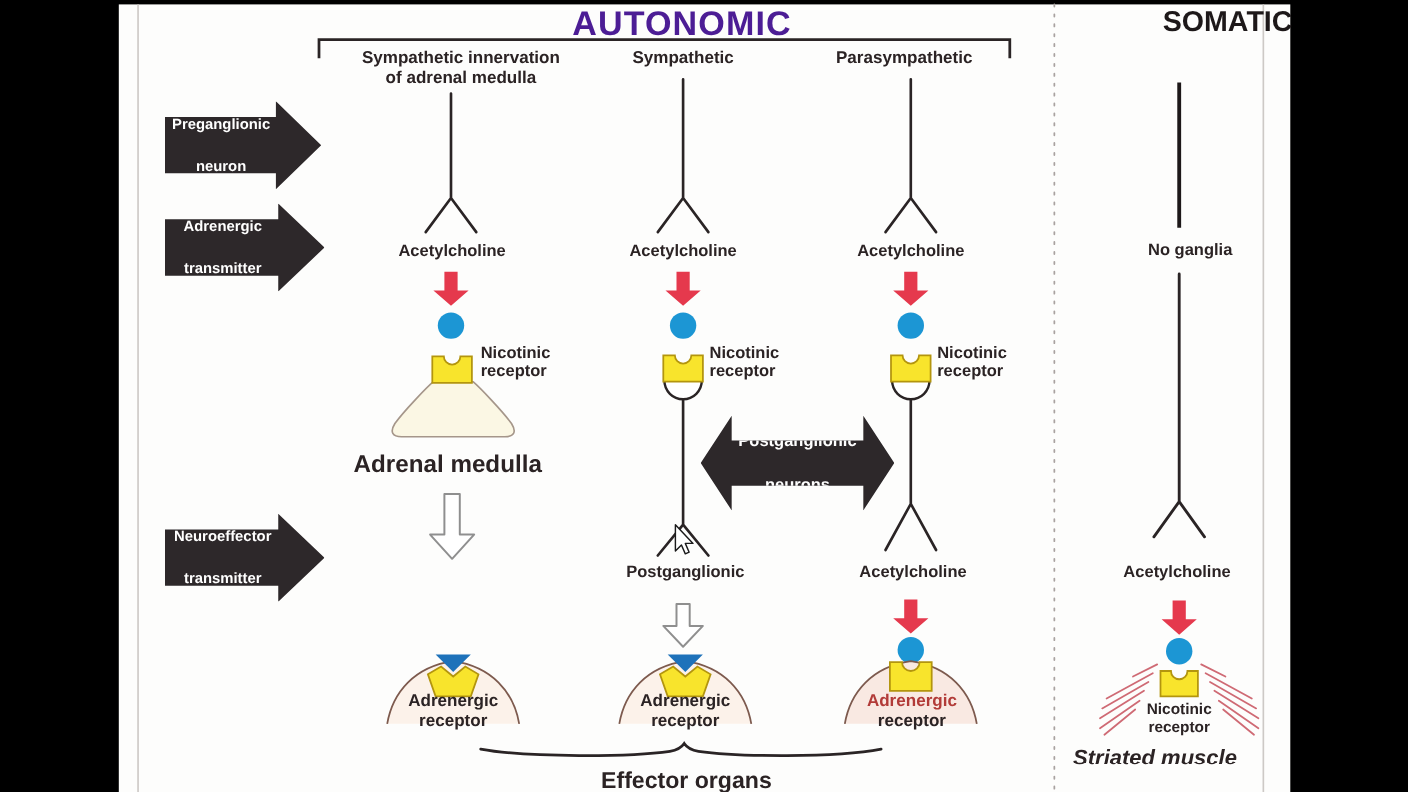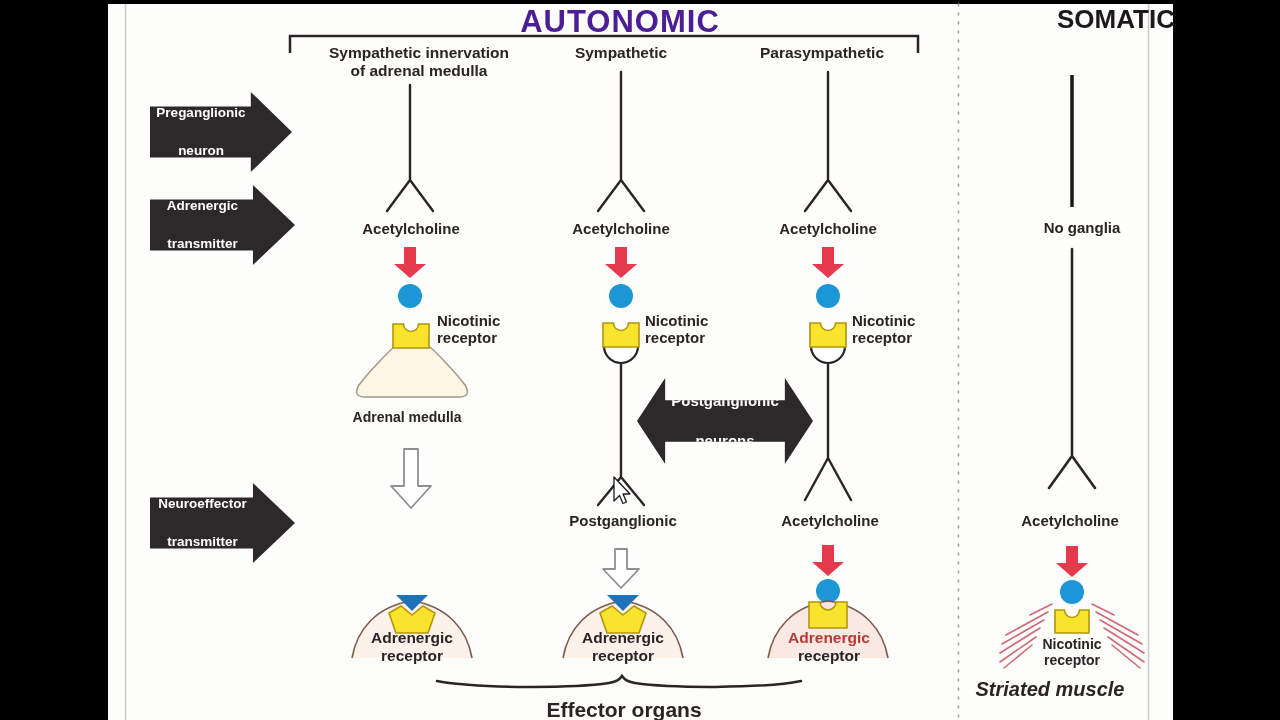--- a/index.html
+++ b/index.html
@@ -16,21 +16,21 @@
   .ribbon.right{clip-path:polygon(0 18%,71% 18%,71% 0,100% 50%,71% 100%,71% 82%,0 82%);
           padding-right:40px;font-size:13.5px;}
   .ribbon.dbl{clip-path:polygon(0 50%,16% 0,16% 26%,84% 26%,84% 0,100% 50%,84% 100%,84% 74%,16% 74%,16% 100%);
           font-size:15px;}
   svg{position:absolute;left:0;top:0;z-index:2;}
   .muscarinic-line{color:#b23b38;}
   .t27{font-size:31px;letter-spacing:1px;color:#4c1d95;}
   .t26{font-size:26px;color:#1d1819;}
   .t20{font-size:20px;font-style:italic;}
   .t21{font-size:21px;}
-  .t17{font-size:14px;}
+  .t17{font-size:22px;}
   .t155{font-size:15.5px;}
   .t15{font-size:15px;}
   .t14{font-size:14px;}
 </style>
 </head>
 <body>
 
 <div id="stage">
 
   <div class="bar" style="left:0;top:0;width:108px;height:720px;"></div>
@@ -114,21 +114,21 @@
   </svg>
 
   <div class="ribbon right" style="left:150px;top:92px;width:142px;height:80px;">
     <span>Preganglionic</span>
     <span>neuron</span>
   </div>
   <div class="ribbon right" style="left:150px;top:185px;width:145px;height:80px;">
     <span>Adrenergic</span>
     <span>transmitter</span>
   </div>
-  <div class="ribbon right" style="left:150px;top:483px;width:145px;height:80px;">
+  <div class="ribbon right" style="left:150px;top:467px;width:145px;height:80px;">
     <span>Neuroeffector</span>
     <span>transmitter</span>
   </div>
   <div class="ribbon dbl" style="left:637px;top:378px;width:176px;height:86px;">
     <span>Postganglionic</span>
     <span>neurons</span>
   </div>
 
   <div class="lbl t27" style="left:620px;top:4px;">AUTONOMIC</div>
   <div class="lbl t26" style="left:1116px;top:5px;">SOMATIC</div>

